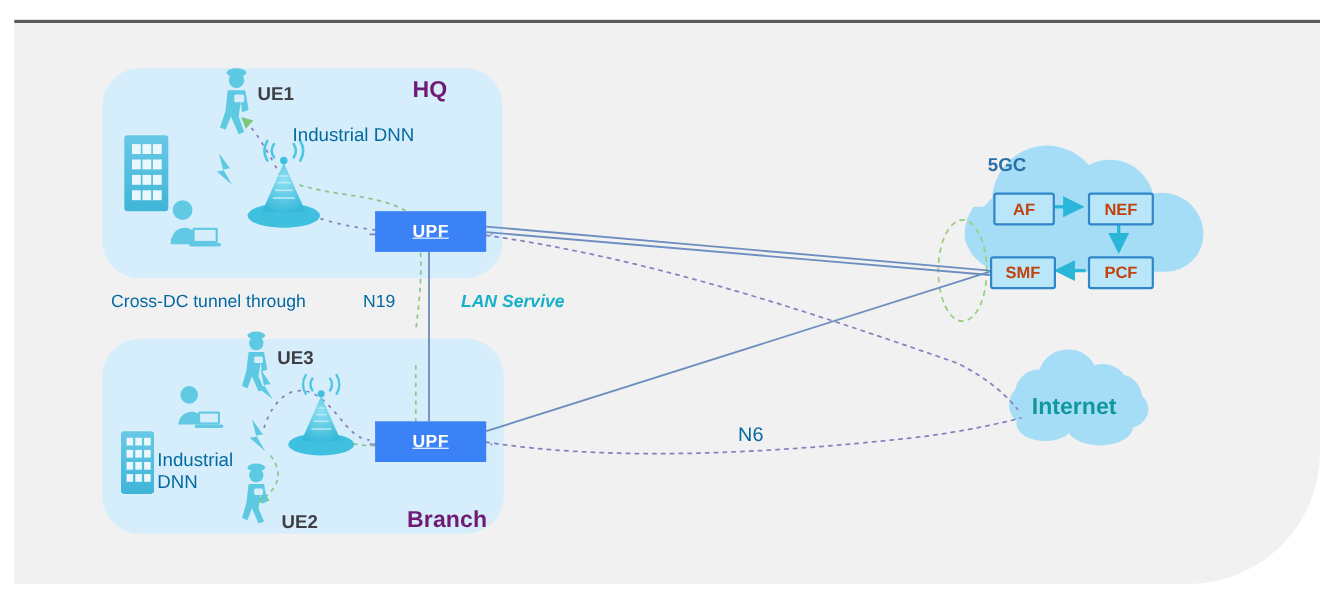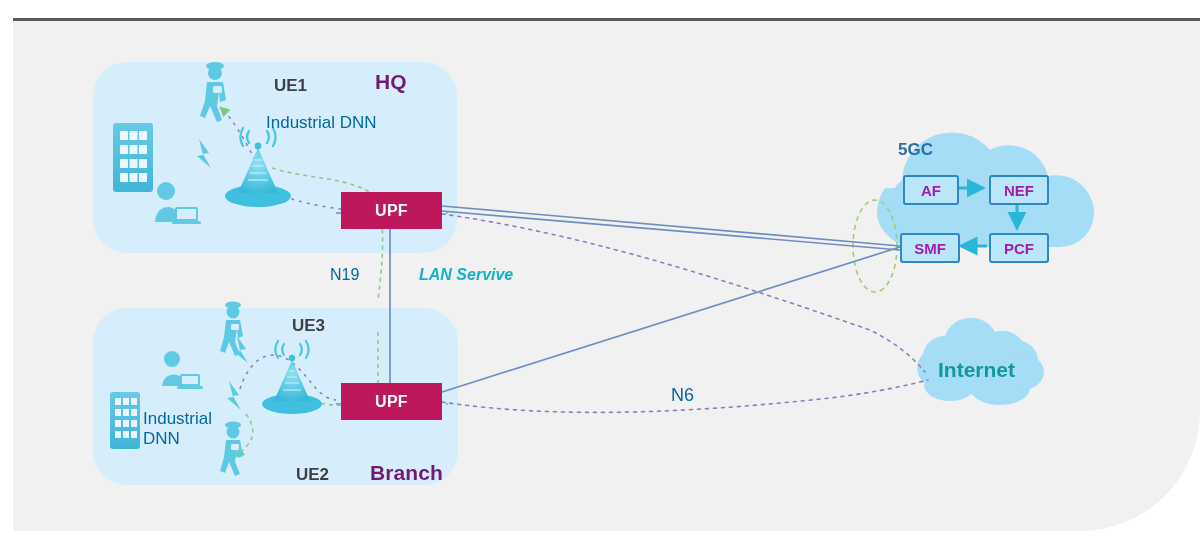--- a/index.html
+++ b/index.html
@@ -12,44 +12,44 @@
            background:#5a5a5a;}
   #stage{position:absolute;left:0;top:0;width:1200px;height:544px;}
   .svglayer{position:absolute;left:0;top:0;width:1200px;height:544px;}
   .zone{position:absolute;background:#d6eefb;border-radius:34px;}
   #zone-hq{left:93px;top:62px;width:364px;height:191px;}
   #zone-branch{left:93px;top:308px;width:365px;height:177px;}
   .zone-label{position:absolute;font-size:21px;font-weight:bold;color:#701a75;
               letter-spacing:.1px;}
   #label-hq{left:375px;top:70px;}
   #label-branch{left:370px;top:461px;}
-  .upf{position:absolute;background:#be185d;display:flex;align-items:center;
+  .upf{position:absolute;background:#3b82f6;display:flex;align-items:center;
        justify-content:center;color:#ffffff;font-size:16px;font-weight:bold;
-       letter-spacing:.3px;}
+       letter-spacing:.3px;text-decoration:underline;}
   #upf-hq{left:341px;top:192px;width:101px;height:37px;}
   #upf-branch{left:341px;top:383px;width:101px;height:37px;}
   .plaintext{position:absolute;color:#0369a1;font-size:16px;font-weight:400;
              white-space:nowrap;}
   #txt-industrial-hq{left:266px;top:113px;font-size:17px;}
   #txt-industrial-br{left:143px;top:409px;font-size:17px;line-height:20px;
                      white-space:normal;width:96px;}
   #txt-crossdc{left:101px;top:266px;}
   #txt-n19{left:330px;top:266px;}
   #txt-lan{left:419px;top:266px;color:#16b0c8;font-weight:bold;font-style:italic;}
   #txt-auto{left:704px;top:163px;text-align:center;white-space:normal;width:126px;
             line-height:23px;font-size:16px;}
   #txt-n6{left:671px;top:385px;font-size:18px;}
   #txt-5gc{left:898px;top:140px;color:#2a6fa8;font-size:17px;font-weight:600;}
-  .ue-label{position:absolute;color:#3f3f46;font-size:17px;font-weight:600;margin-left:40px;}
+  .ue-label{position:absolute;color:#3f3f46;font-size:17px;font-weight:600;}
   #ue1-label{left:234px;top:76px;}
   #ue3-label{left:252px;top:316px;}
   #ue2-label{left:256px;top:465px;}
   .nfbox{position:absolute;background:#b9e6f8;border:2px solid #2f86c8;
          border-radius:3px;display:flex;align-items:center;justify-content:center;
-         color:#a21caf;font-size:15px;font-weight:bold;}
+         color:#c2410c;font-size:15px;font-weight:bold;}
   #nf-af{left:903px;top:175px;width:52px;height:26px;}
   #nf-nef{left:989px;top:175px;width:56px;height:26px;}
   #nf-smf{left:900px;top:233px;width:56px;height:26px;}
   #nf-pcf{left:989px;top:233px;width:56px;height:26px;}
   #internet-label{position:absolute;left:938px;top:358px;color:#10989c;
                   font-size:21px;font-weight:600;}
   #caption{position:absolute;left:0;top:493px;width:1200px;text-align:center;
            color:#6f6f76;font-size:16px;}
 </style>
 </head>
@@ -279,20 +279,21 @@
   <div class="upf" id="upf-hq">UPF</div>
   <div class="upf" id="upf-branch">UPF</div>
 
   <div class="ue-label" id="ue1-label">UE1</div>
   <div class="ue-label" id="ue3-label">UE3</div>
   <div class="ue-label" id="ue2-label">UE2</div>
 
   <div class="plaintext" id="txt-industrial-hq">Industrial DNN</div>
   <div class="plaintext" id="txt-industrial-br">Industrial DNN</div>
 
+  <div class="plaintext" id="txt-crossdc">Cross-DC tunnel through</div>
   <div class="plaintext" id="txt-n19">N19</div>
   <div class="plaintext" id="txt-lan">LAN Servive</div>
 
   <div class="plaintext" id="txt-n6">N6</div>
 
   <div class="plaintext" id="txt-5gc">5GC</div>
 
   <div class="nfbox" id="nf-af">AF</div>
   <div class="nfbox" id="nf-nef">NEF</div>
   <div class="nfbox" id="nf-smf">SMF</div>

